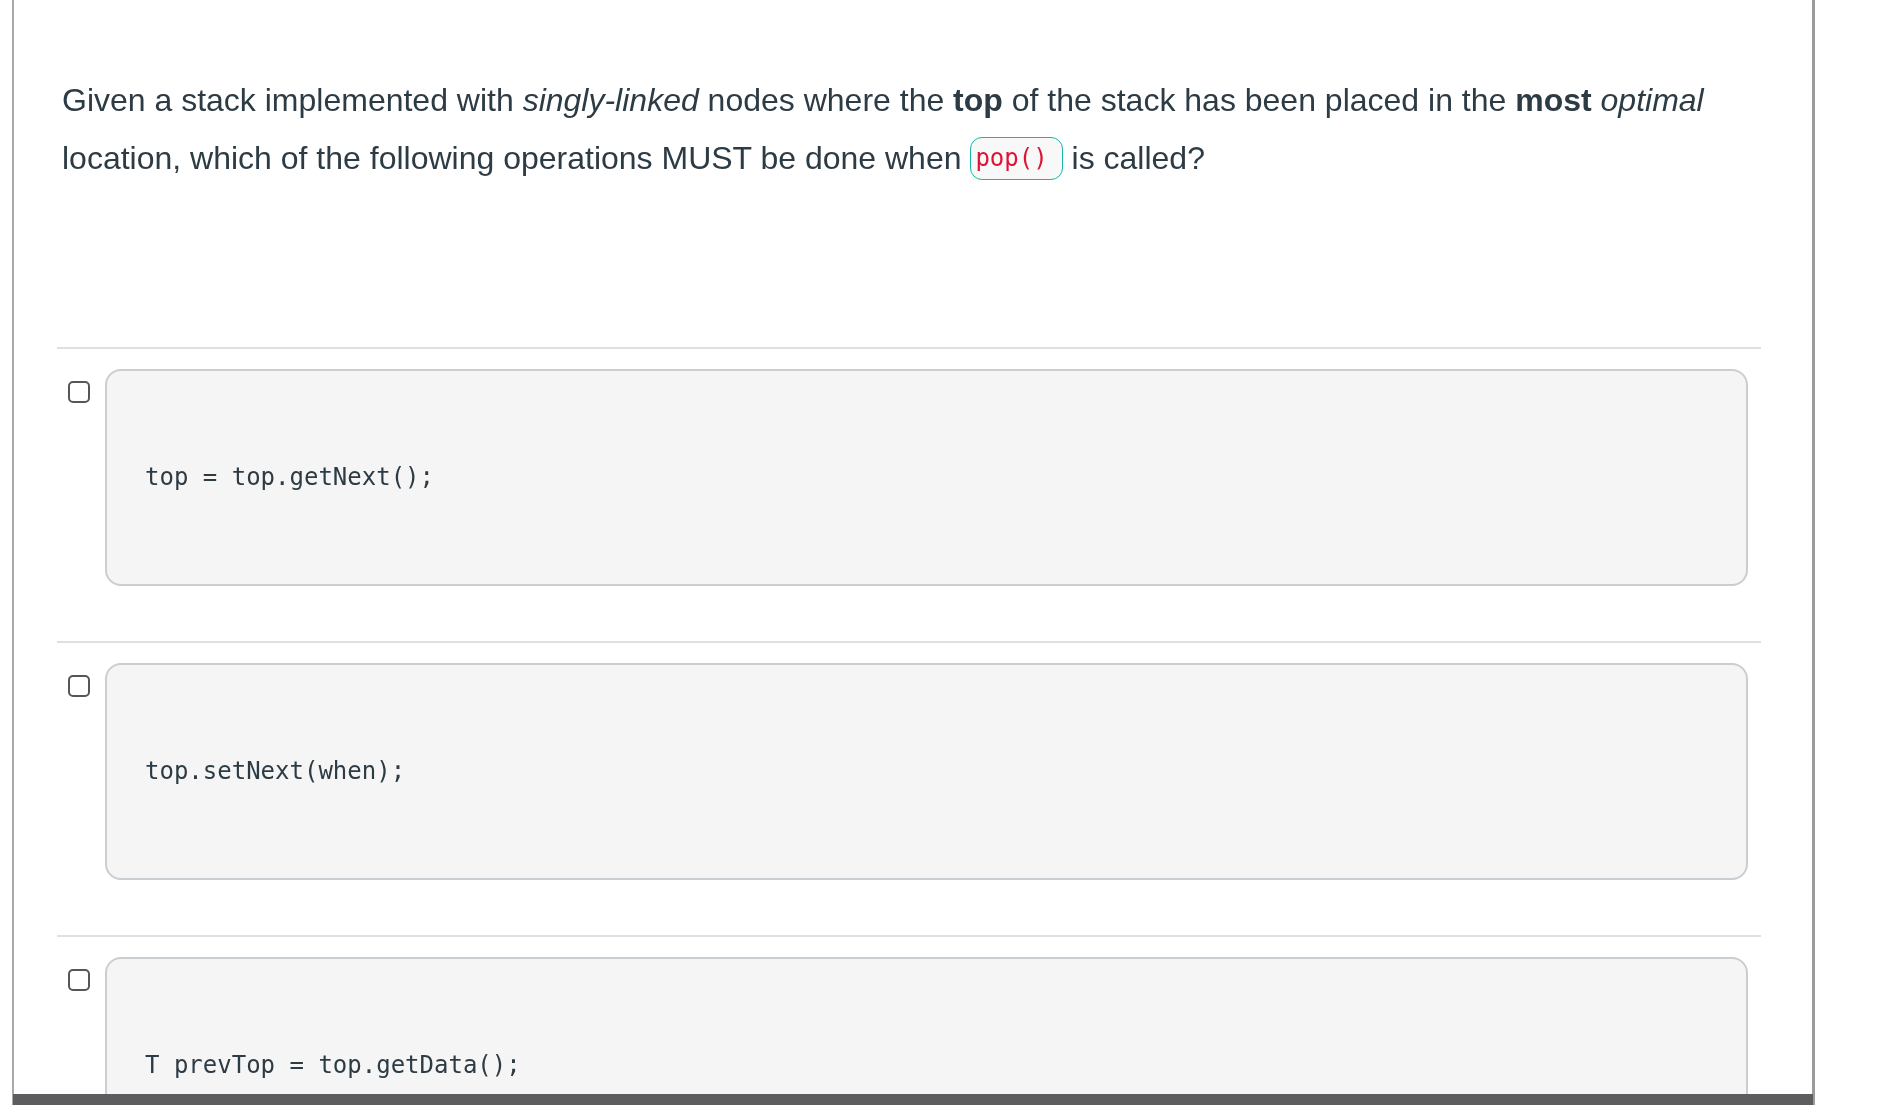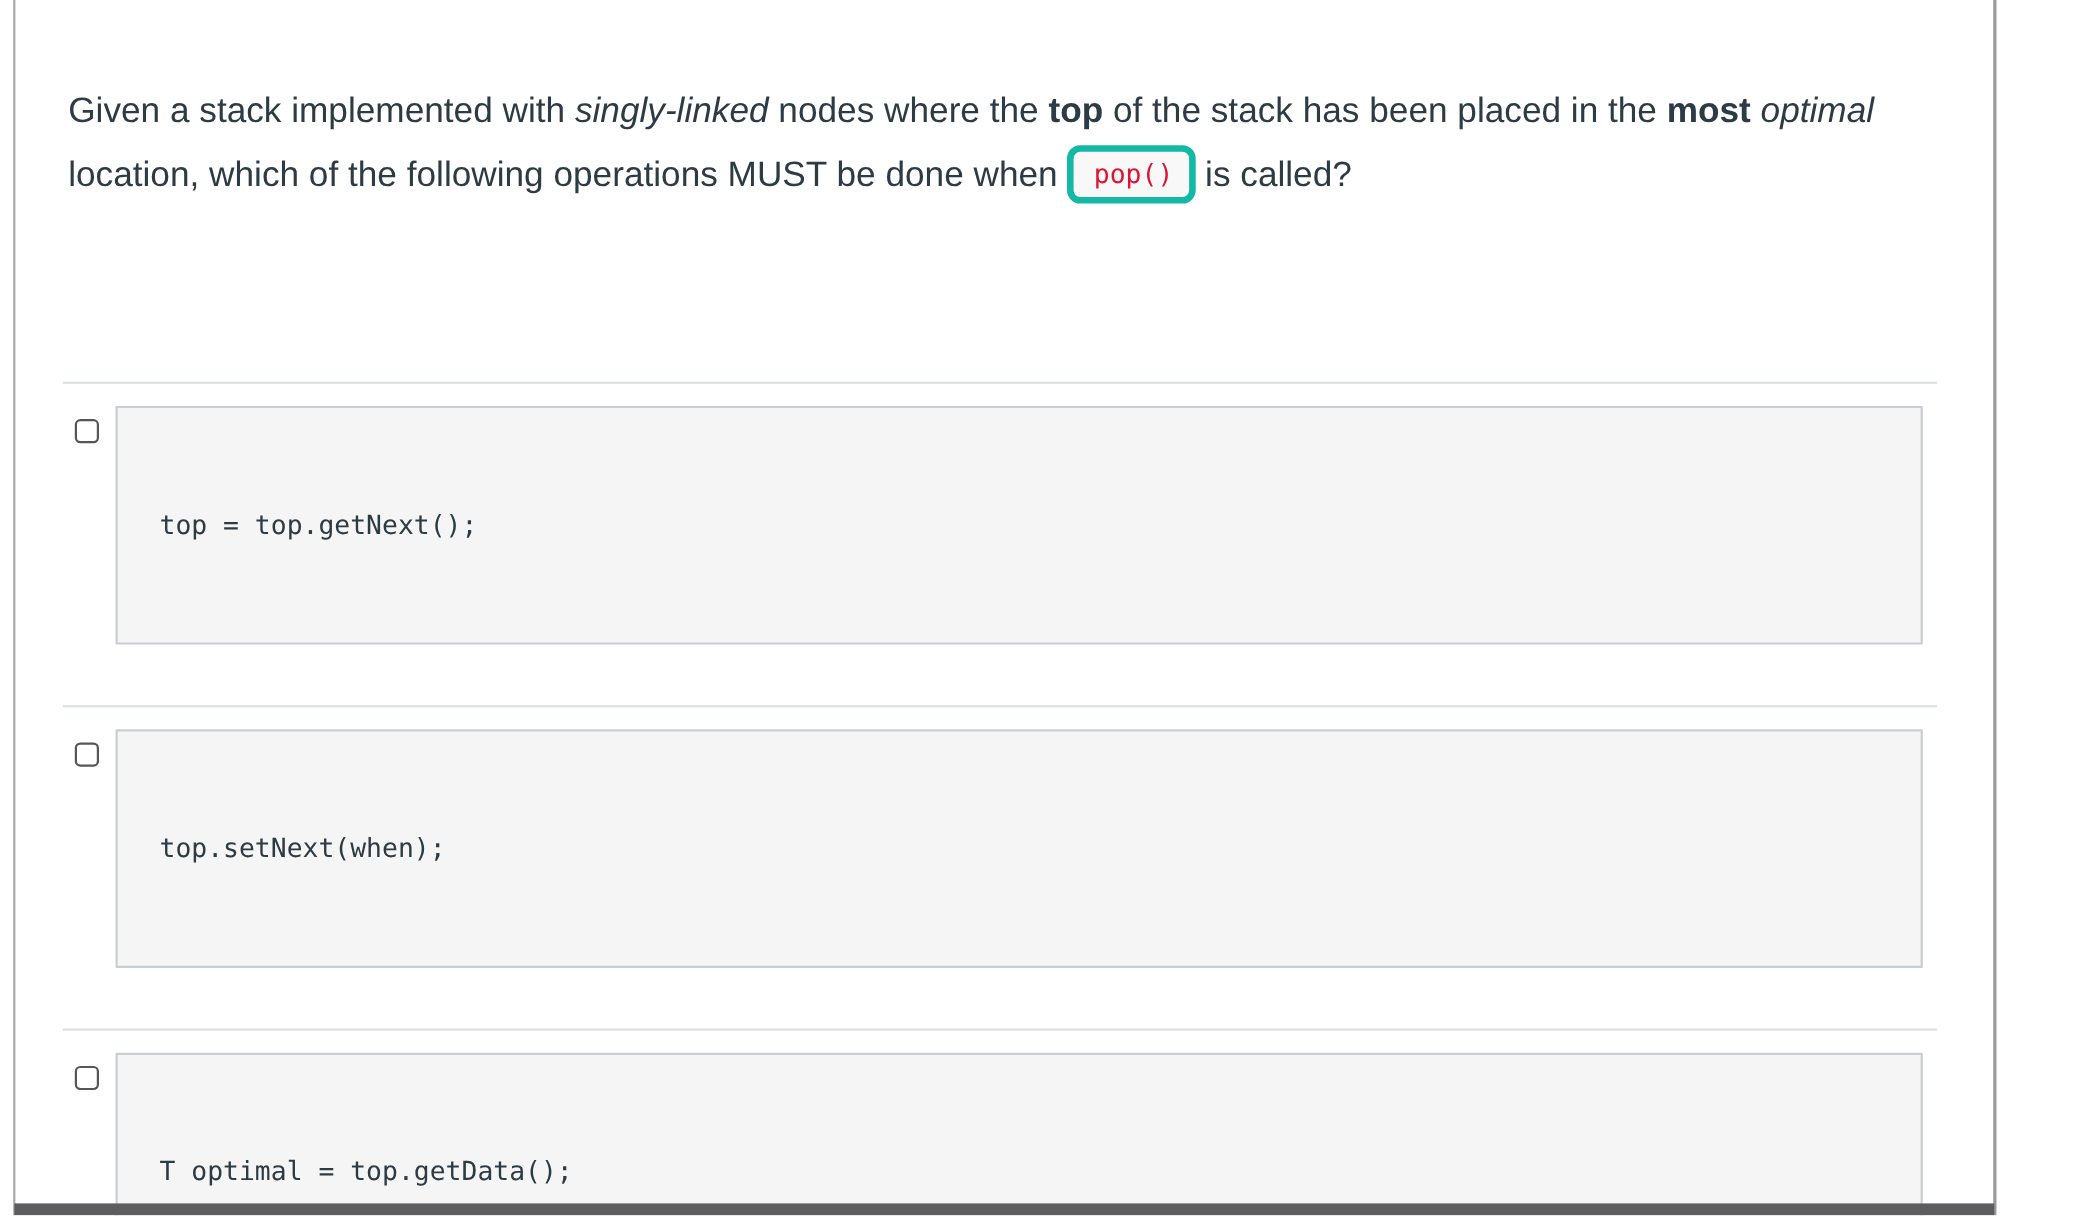--- a/index.html
+++ b/index.html
@@ -27,23 +27,23 @@
   }
   .question .it { font-style: italic; }
   .question .bit { font-weight: 700; }
   .inline-code {
     display: inline-block;
     font-family: "DejaVu Sans Mono", monospace;
     font-size: 24px;
     line-height: 24px;
     color: #dc1435;
     background: #f8f8f8;
-    border: 6px solid #14b8a6;
+    border: 1px solid #14b8a6;
     border-radius: 12px;
-    padding: 8px 14px 9px 18px;
+    padding: 8px 14px 9px 4px;
     vertical-align: 3px;
   }
   .options {
     position: absolute; left: 57px; top: 347px; width: 1704px;
   }
   .divider {
     height: 2px; width: 100%;
     background: #dee1e3;
     border: none; margin: 0 0 20px 0;
   }
@@ -63,21 +63,21 @@
     background: #ffffff;
     cursor: pointer;
     display: flex; align-items: center; justify-content: center;
   }
   .code-box {
     flex: 1 1 auto;
     box-sizing: border-box;
     margin: 0 13px 0 0;
     background: #f5f5f5;
     border: 2px solid #c9ced3;
-    border-radius: 1px;
+    border-radius: 16px;
     padding: 24px 38px;
     font-family: "DejaVu Sans Mono", monospace;
     font-size: 24px;
     line-height: 33px;
     color: #2d3b45;
     white-space: pre;
     overflow: hidden;
   }
   .code-line { min-height: 33px; }
   .bottom-bar {
@@ -117,21 +117,21 @@
           <div class="code-line">top.setNext(when);</div>
         </div>
       </div>
     </div>
 
     <div class="option">
       <div class="divider"></div>
       <div class="option-row">
         <div class="checkbox"></div>
         <div class="code-box">
-          <div class="code-line">T optimal = top.getData();</div>
+          <div class="code-line">T prevTop = top.getData();</div>
           
           
         </div>
       </div>
     </div>
 
   </div>
 
   <div class="bottom-bar"></div>
 </div>

